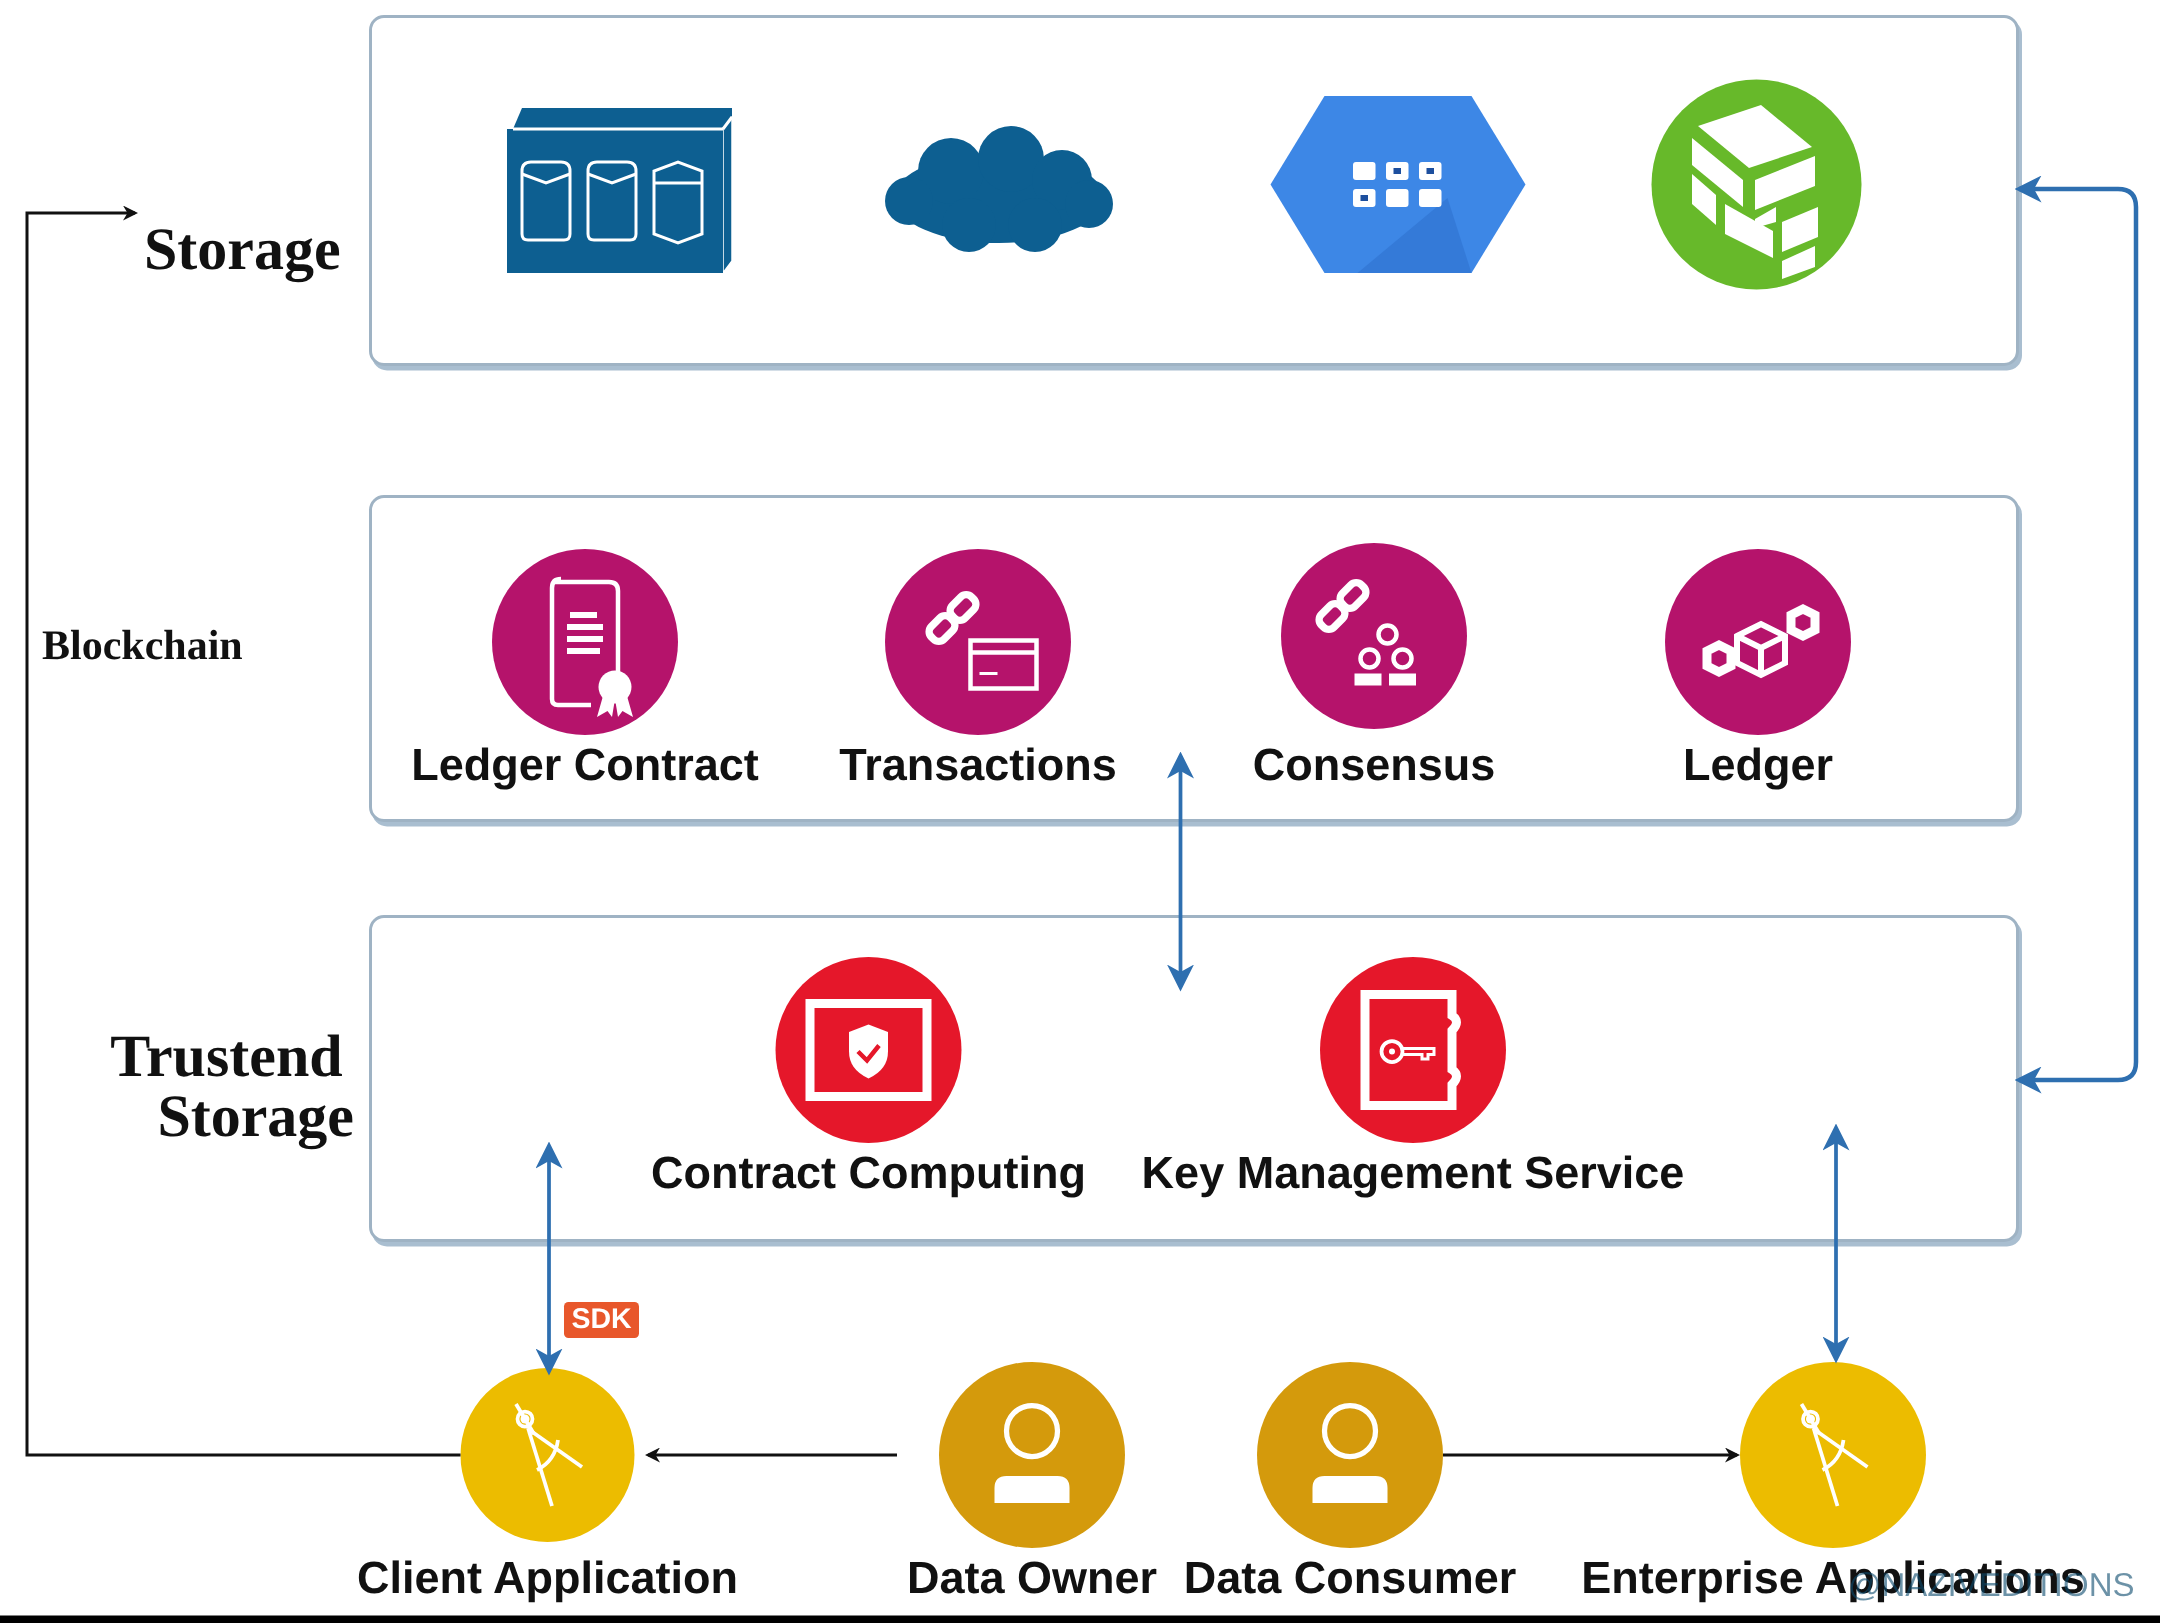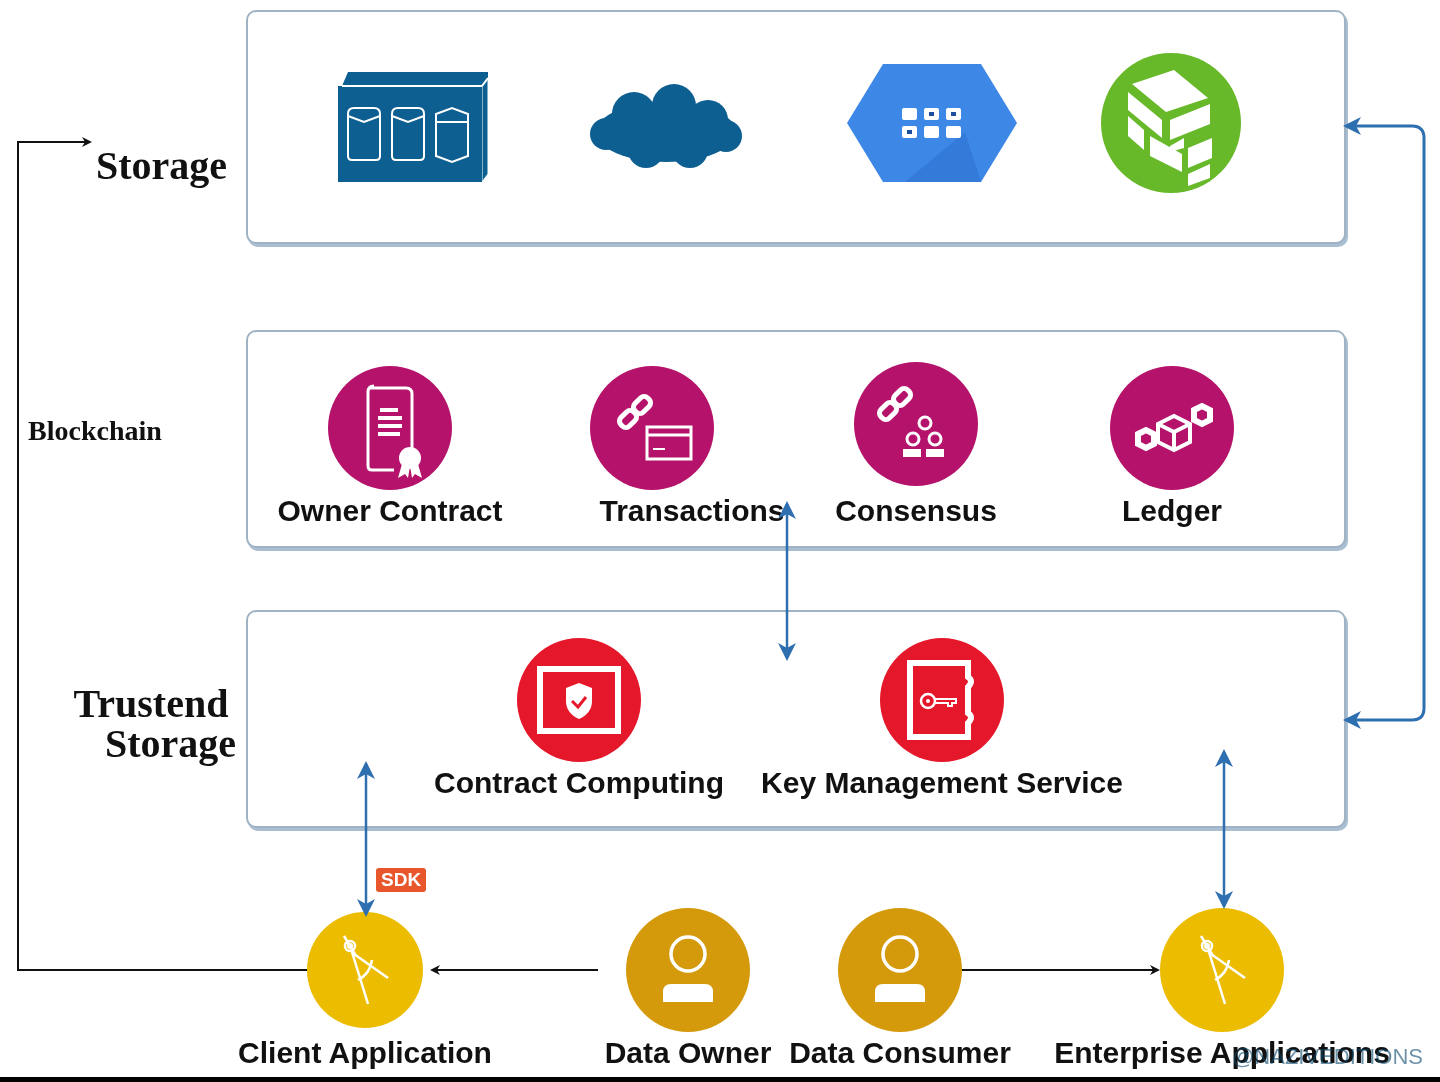--- a/index.html
+++ b/index.html
@@ -106,36 +106,36 @@
         <line x1="30" y1="32" x2="48" y2="32"></line>
         <line x1="28" y1="40" x2="52" y2="40"></line>
         <line x1="28" y1="48" x2="52" y2="48"></line>
         <line x1="28" y1="56" x2="50" y2="56"></line>
       </g>
       <circle cx="60" cy="80" r="11" fill="#fff"></circle>
       <polygon points="52,86 48,100 55,96 58,100 60,88" fill="#fff"></polygon>
       <polygon points="68,86 72,100 65,96 62,100 60,88" fill="#fff"></polygon>
     </svg>
   </div>
-  <div class="caption" style="top:128px;">Owner Contract</div>
+  <div class="caption" style="top:128px;">Ledger Contract</div>
 </div>
 
 <div class="node" style="left:590px;top:366px;width:124px;height:170px;">
   <div class="circle" style="width:124px;height:124px;background:#b5136b;">
     <svg width="90" height="90" viewBox="0 0 90 90">
       <g fill="none" stroke="#fff" stroke-width="5">
         <rect x="12" y="30" width="18" height="12" rx="5" transform="rotate(-45 21 36)"></rect>
         <rect x="26" y="16" width="18" height="12" rx="5" transform="rotate(-45 35 22)"></rect>
       </g>
       <rect x="40" y="44" width="44" height="32" fill="none" stroke="#fff" stroke-width="3"></rect>
       <line x1="40" y1="52" x2="84" y2="52" stroke="#fff" stroke-width="3"></line>
       <line x1="46" y1="66" x2="58" y2="66" stroke="#fff" stroke-width="2"></line>
     </svg>
   </div>
-  <div class="caption" style="top:128px;margin-left:40px;">Transactions</div>
+  <div class="caption" style="top:128px;">Transactions</div>
 </div>
 
 <div class="node" style="left:854px;top:362px;width:124px;height:174px;">
   <div class="circle" style="width:124px;height:124px;background:#b5136b;">
     <svg width="90" height="90" viewBox="0 0 90 90">
       <g fill="none" stroke="#fff" stroke-width="5">
         <rect x="8" y="26" width="18" height="12" rx="5" transform="rotate(-45 17 32)"></rect>
         <rect x="22" y="12" width="18" height="12" rx="5" transform="rotate(-45 31 18)"></rect>
       </g>
       <g fill="none" stroke="#fff" stroke-width="3">

